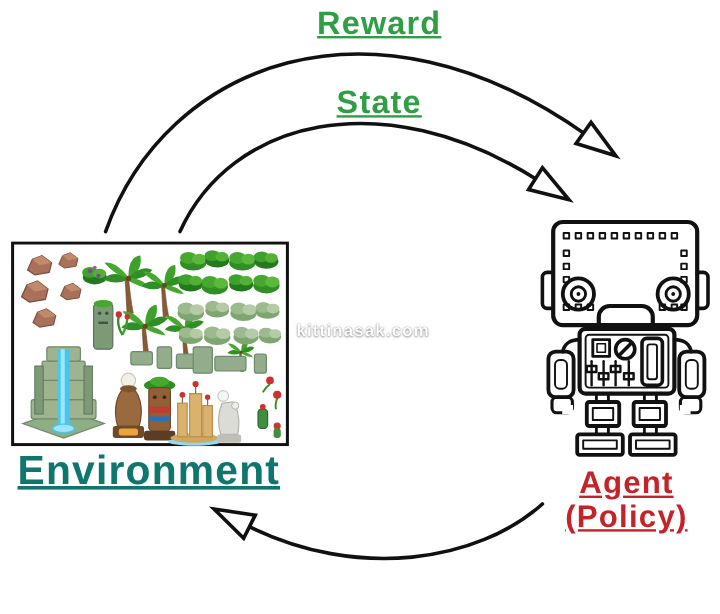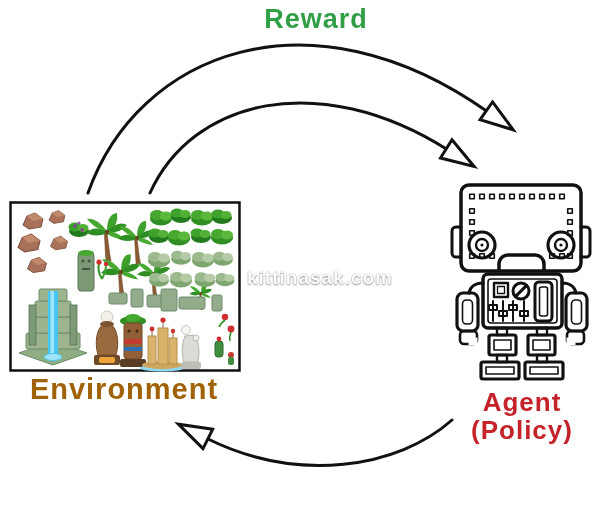--- a/index.html
+++ b/index.html
@@ -1,28 +1,28 @@
 <!DOCTYPE html>
 <html><head>
 <meta charset="utf-8">
 <style>
   html,body{margin:0;padding:0;background:#ffffff;}
   .stage{
     position:relative;width:600px;height:512px;background:#ffffff;overflow:hidden;
     font-family:"Liberation Sans","DejaVu Sans",sans-serif;
   }
-  .lbl{position:absolute;font-weight:bold;text-align:center;letter-spacing:1px;white-space:nowrap;}
+  .lbl{position:absolute;font-weight:bold;text-align:center;letter-spacing:1px;white-space:nowrap;text-decoration:underline;}
   .lbl-green{color:#2f9e44;font-size:27px;}
   .lbl-reward{left:230px;top:4px;width:172px;}
   .lbl-state{left:240px;top:70px;width:152px;}
   .lbl-action{left:240px;top:474px;width:156px;}
-  .lbl-env{left:4px;top:373px;width:240px;color:#a16207;font-size:29px;}
+  .lbl-env{left:4px;top:373px;width:240px;color:#0f766e;font-size:34px;}
   .lbl-agent{left:442px;top:388px;width:160px;color:#c4232a;font-size:26px;line-height:1.08;}
   .watermark{
-    position:absolute;left:247px;top:267px;font-size:19px;font-weight:bold;color:#ffffff;
+    position:absolute;left:247px;top:267px;font-size:14px;font-weight:bold;color:#ffffff;
     letter-spacing:1px;
     text-shadow:0 1px 2px rgba(0,0,0,.38),0 0 1px rgba(0,0,0,.45);
   }
   .layer{position:absolute;left:0;top:0;}
   .env-box{position:absolute;left:9px;top:201px;}
   .robot-box{position:absolute;left:448px;top:170px;}
 </style>
 </head>
 <body>
 
@@ -291,20 +291,21 @@
       <rect x="89" y="158" width="10" height="7" stroke-width="2.4"></rect>
       <rect x="80" y="165" width="27" height="20" rx="2" stroke-width="3.2"></rect>
       <rect x="85" y="170" width="17" height="10" stroke-width="1.6"></rect>
       <rect x="89" y="185" width="10" height="7" stroke-width="2.4"></rect>
       <rect x="77" y="192" width="38" height="17" rx="2" stroke-width="3.2"></rect>
       <rect x="82" y="197" width="28" height="7" stroke-width="1.6"></rect>
     </g>
   </svg>
 
   <div class="lbl lbl-green lbl-reward">Reward</div>
+  <div class="lbl lbl-green lbl-state">State</div>
   <div class="lbl lbl-env">Environment</div>
   <div class="lbl lbl-agent">
     <div>Agent</div>
     <div>(Policy)</div>
   </div>
 
   <div class="watermark">kittinasak.com</div>
 
 </div>
 

